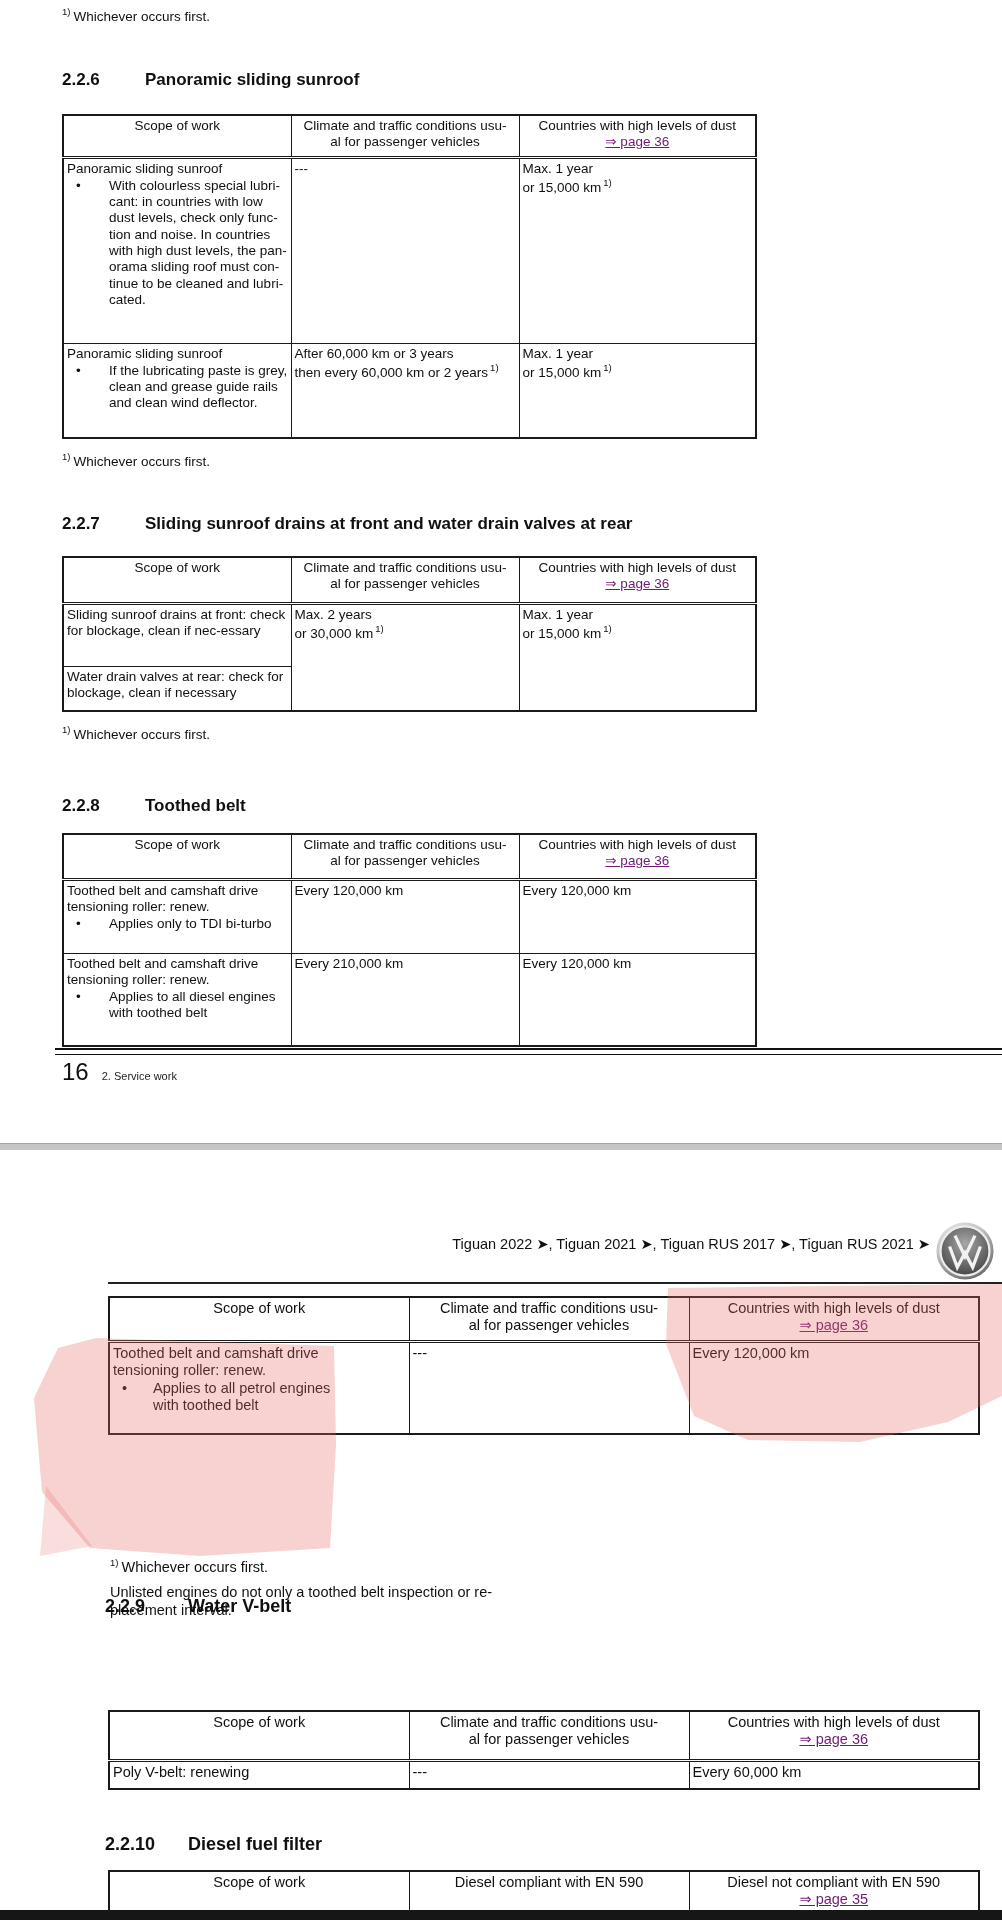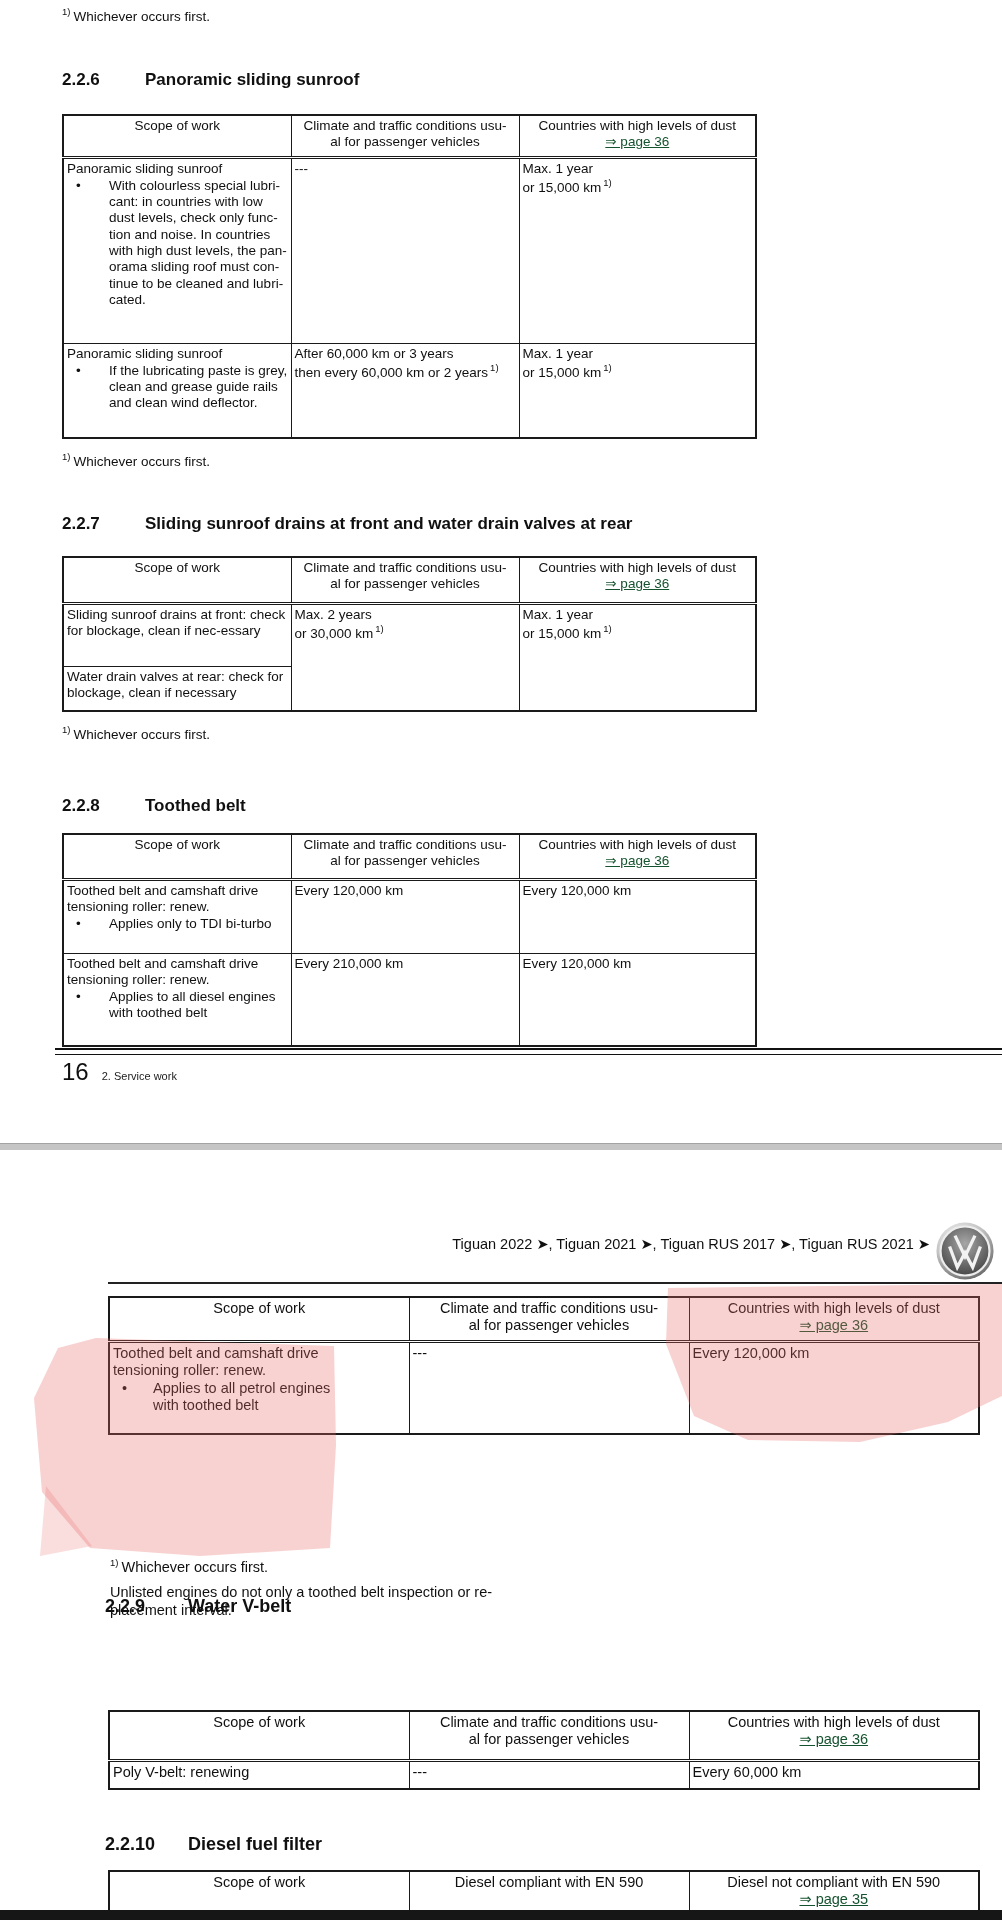--- a/index.html
+++ b/index.html
@@ -15,21 +15,21 @@
   .heading{position:absolute;display:flex;font-weight:bold;font-size:17px;white-space:nowrap;}
   .heading.h2p{font-size:18px;}
   .heading .hnum{width:83px;flex:none;}
   
   table.t{position:absolute;border-collapse:collapse;table-layout:fixed;border:2px solid #1a1a1a;}
   .t th,.t td{border:1.5px solid #1a1a1a;vertical-align:top;font-weight:normal;
               padding:2px 3px;font-size:13.5px;line-height:1.21;text-align:left;}
   .t tr.hdr th{text-align:center;border-bottom:3px double #1a1a1a;}
   .t.p2t th,.t.p2t td{font-size:14.5px;line-height:1.18;}
   .c{text-align:center;}
-  .red{color:#14532d;text-decoration:underline;}
+  .red{color:#701a75;text-decoration:underline;}
   .t sup{font-size:9.5px;margin-left:2px;}
   .brow{display:flex;margin-top:1px;}
   .bg{flex:none;width:42px;padding-left:9px;box-sizing:border-box;}
   .bt{flex:1;}
   .scopeInner{max-width:232px;}
   
   .pfoot{position:absolute;display:flex;align-items:baseline;}
   .pnum{font-size:24px;}
   .pchap{font-size:11px;margin-left:13px;color:#1c1c1c;}
   

